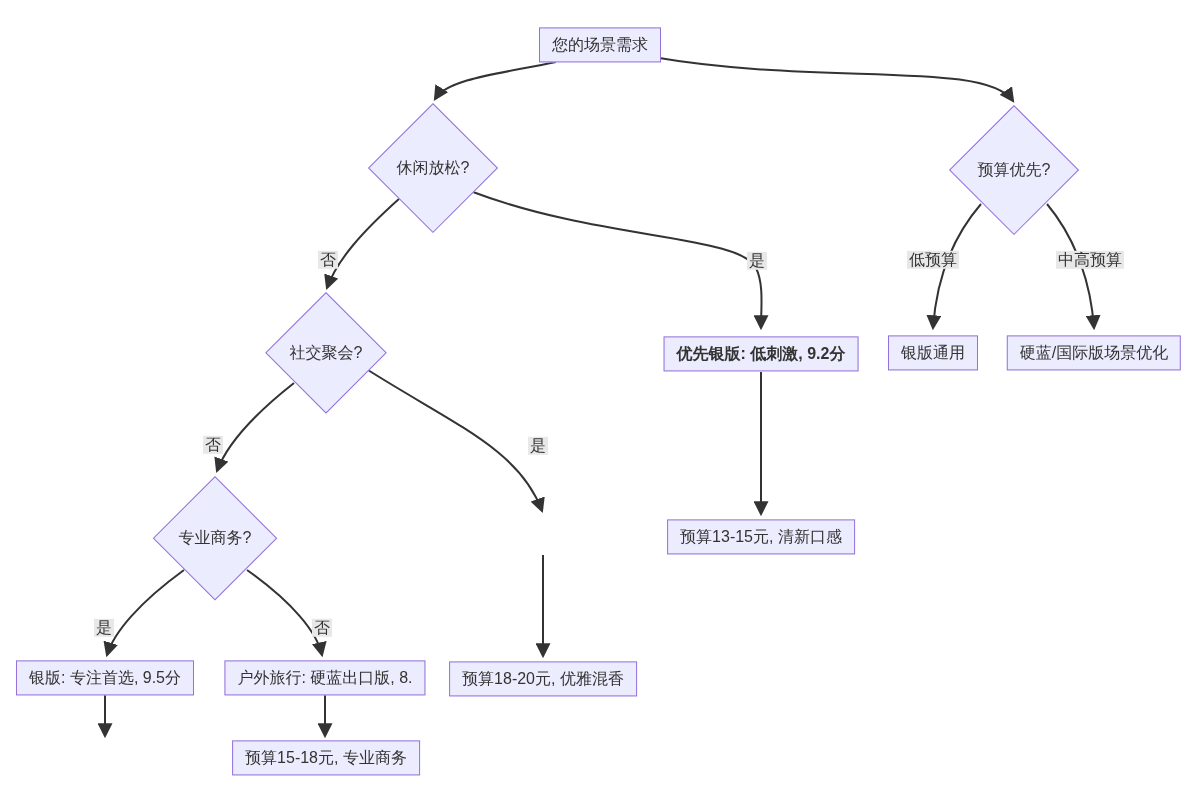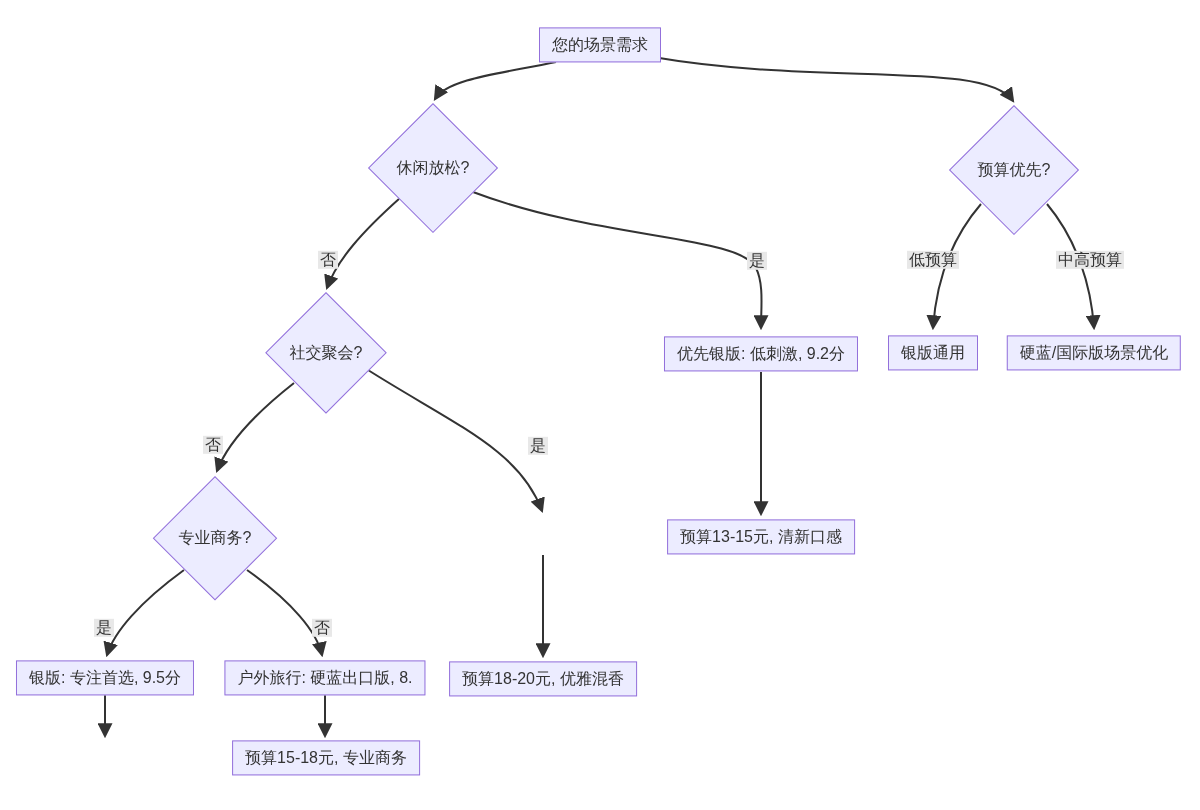--- a/index.html
+++ b/index.html
@@ -83,21 +83,21 @@
   </div>
   <div class="diamond" style="left:326px; top:353px; --d:122px;">
     <span class="shape"></span>
     <span class="dlabel">社交聚会?</span>
   </div>
   <div class="diamond" style="left:215px; top:538px; --d:124px;">
     <span class="shape"></span>
     <span class="dlabel">专业商务?</span>
   </div>
 
-  <div class="node-rect" style="left:761px; top:354px;">优先银版: 低刺激, 9.2分</div>
+  <div class="node-rect" style="left:761px; top:354px;font-weight:bold;">优先银版: 低刺激, 9.2分</div>
   <div class="node-rect" style="left:933px; top:353px;">银版通用</div>
   <div class="node-rect" style="left:1094px; top:353px;">硬蓝/国际版场景优化</div>
   <div class="node-rect" style="left:761px; top:537px;">预算13-15元, 清新口感</div>
   <div class="node-rect" style="left:105px; top:678px;">银版: 专注首选, 9.5分</div>
   <div class="node-rect" style="left:325px; top:678px;">户外旅行: 硬蓝出口版, 8.</div>
   <div class="node-rect" style="left:543px; top:679px;">预算18-20元, 优雅混香</div>
   <div class="node-rect" style="left:326px; top:758px;">预算15-18元, 专业商务</div>
 
   <span class="edge-label" style="left:328px; top:260px;">否</span>
   <span class="edge-label" style="left:757px; top:261px;">是</span>

